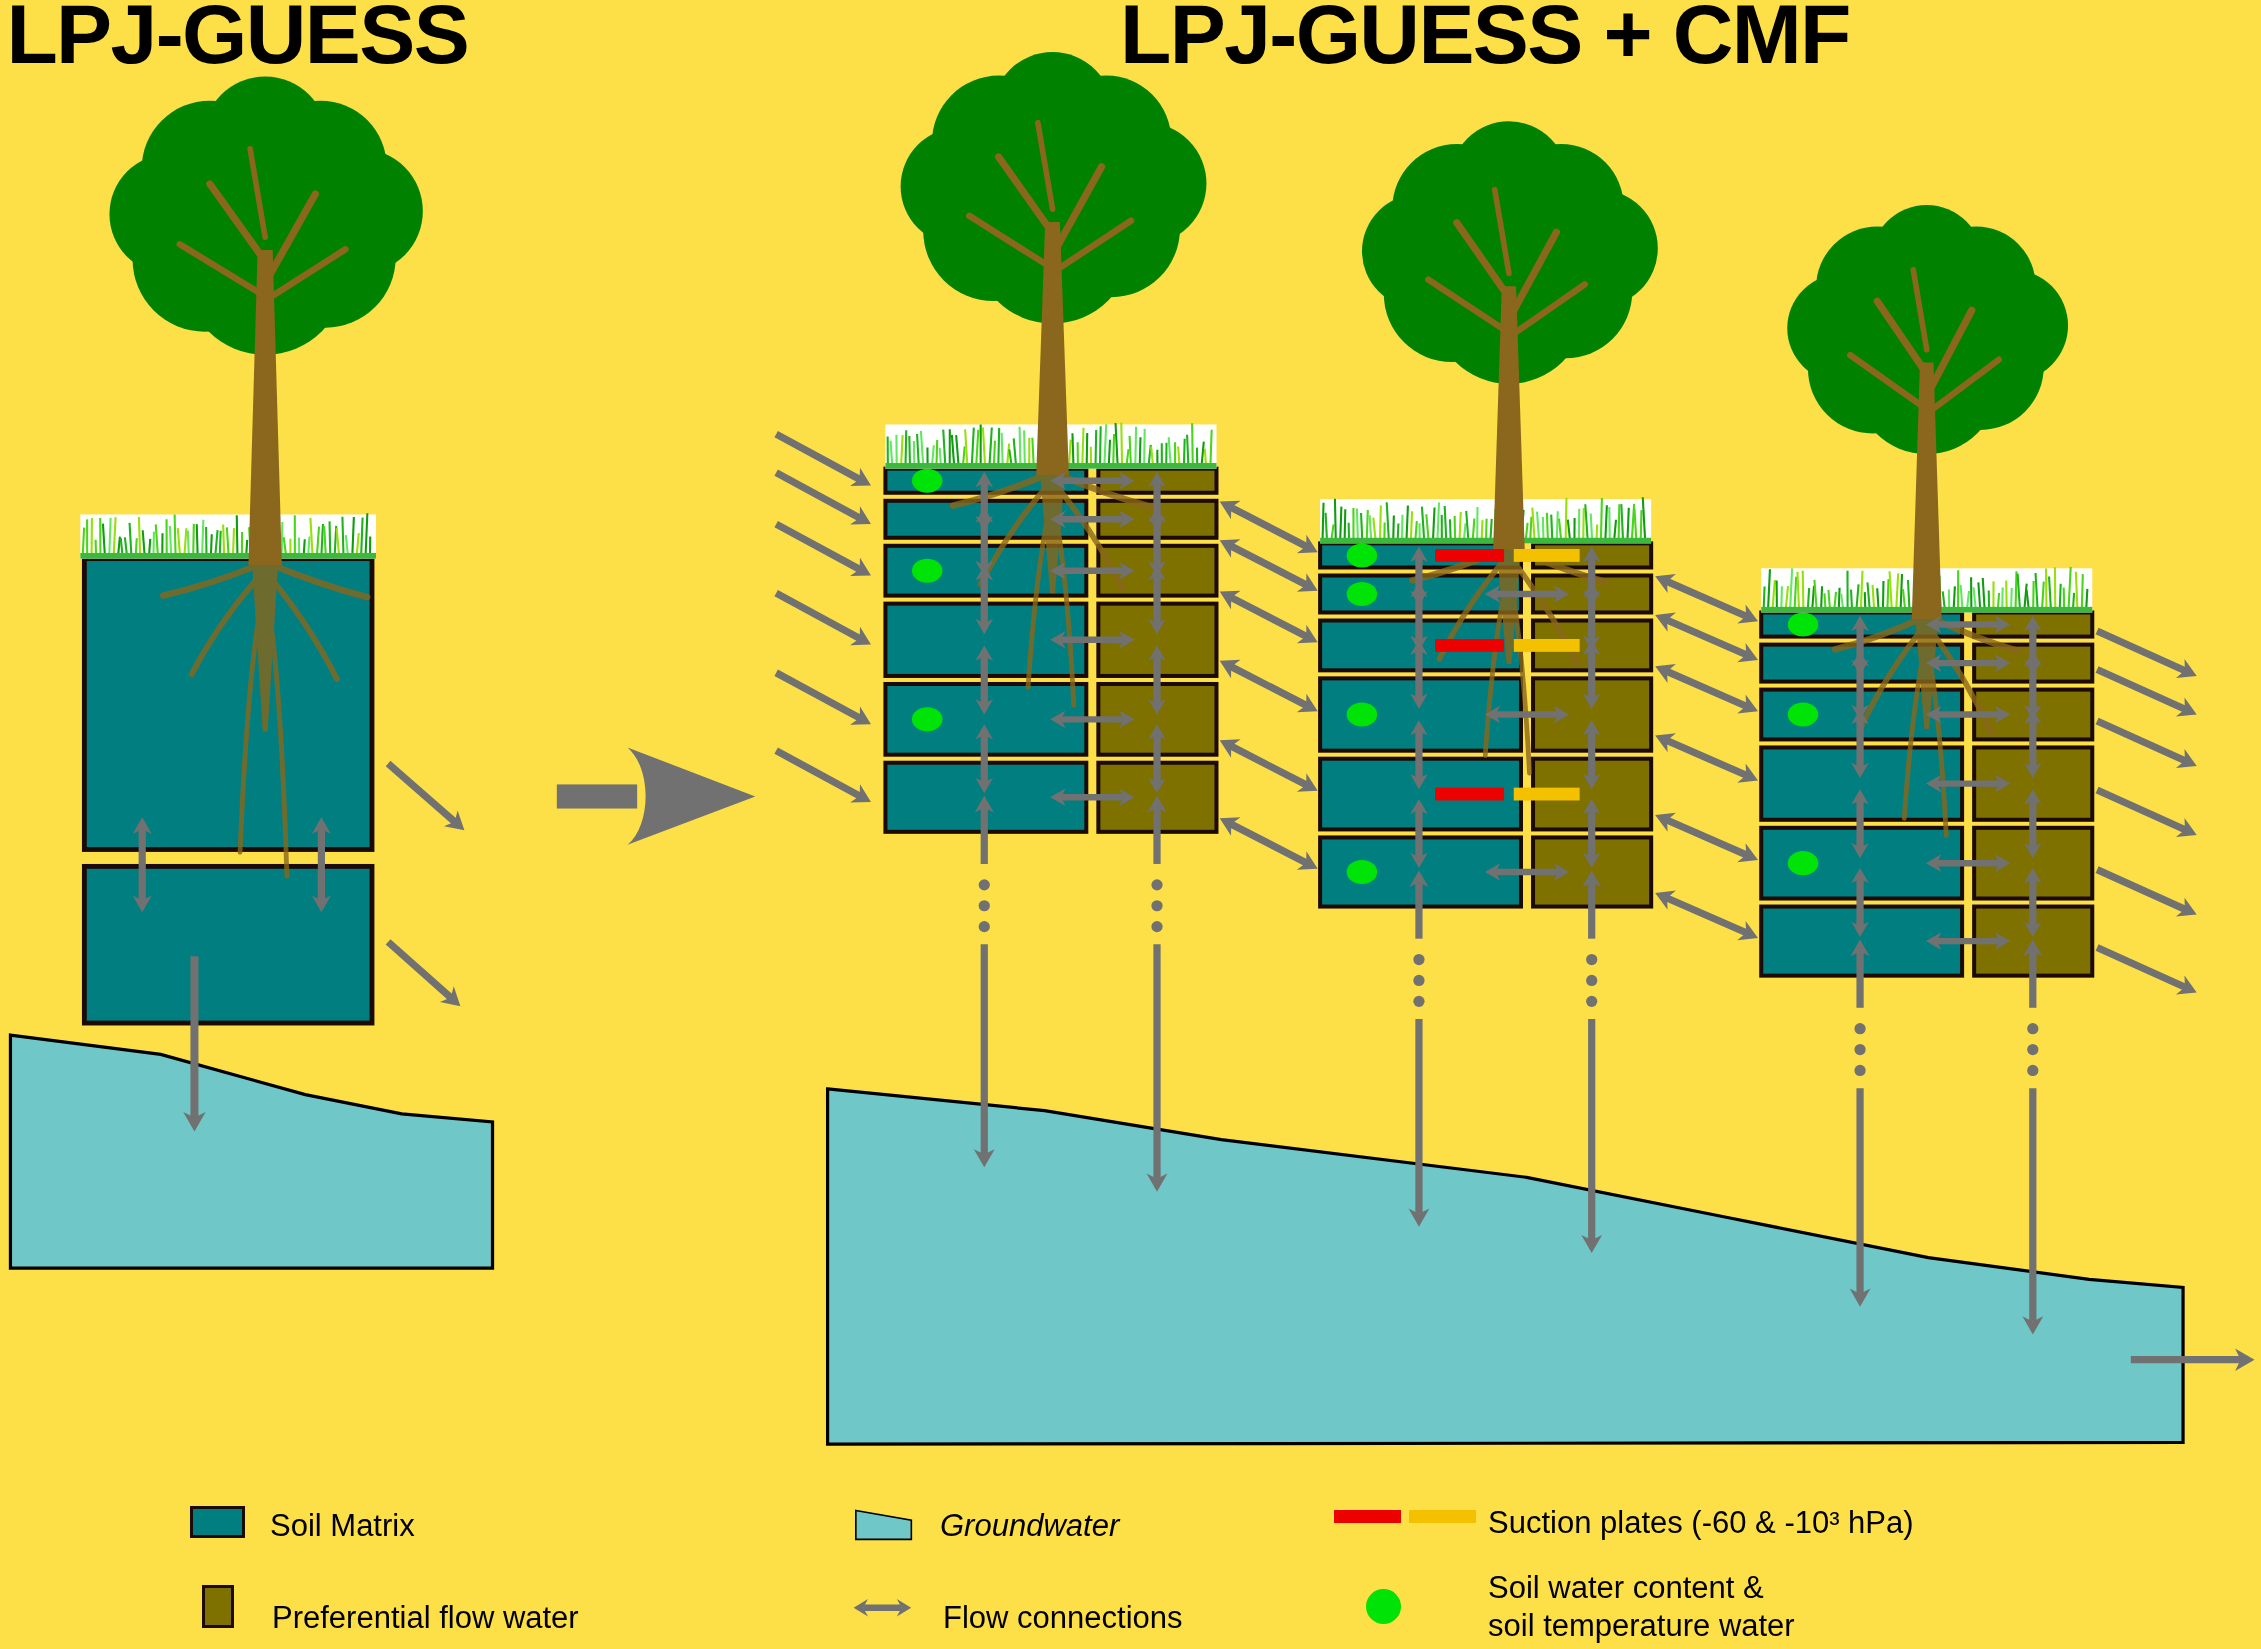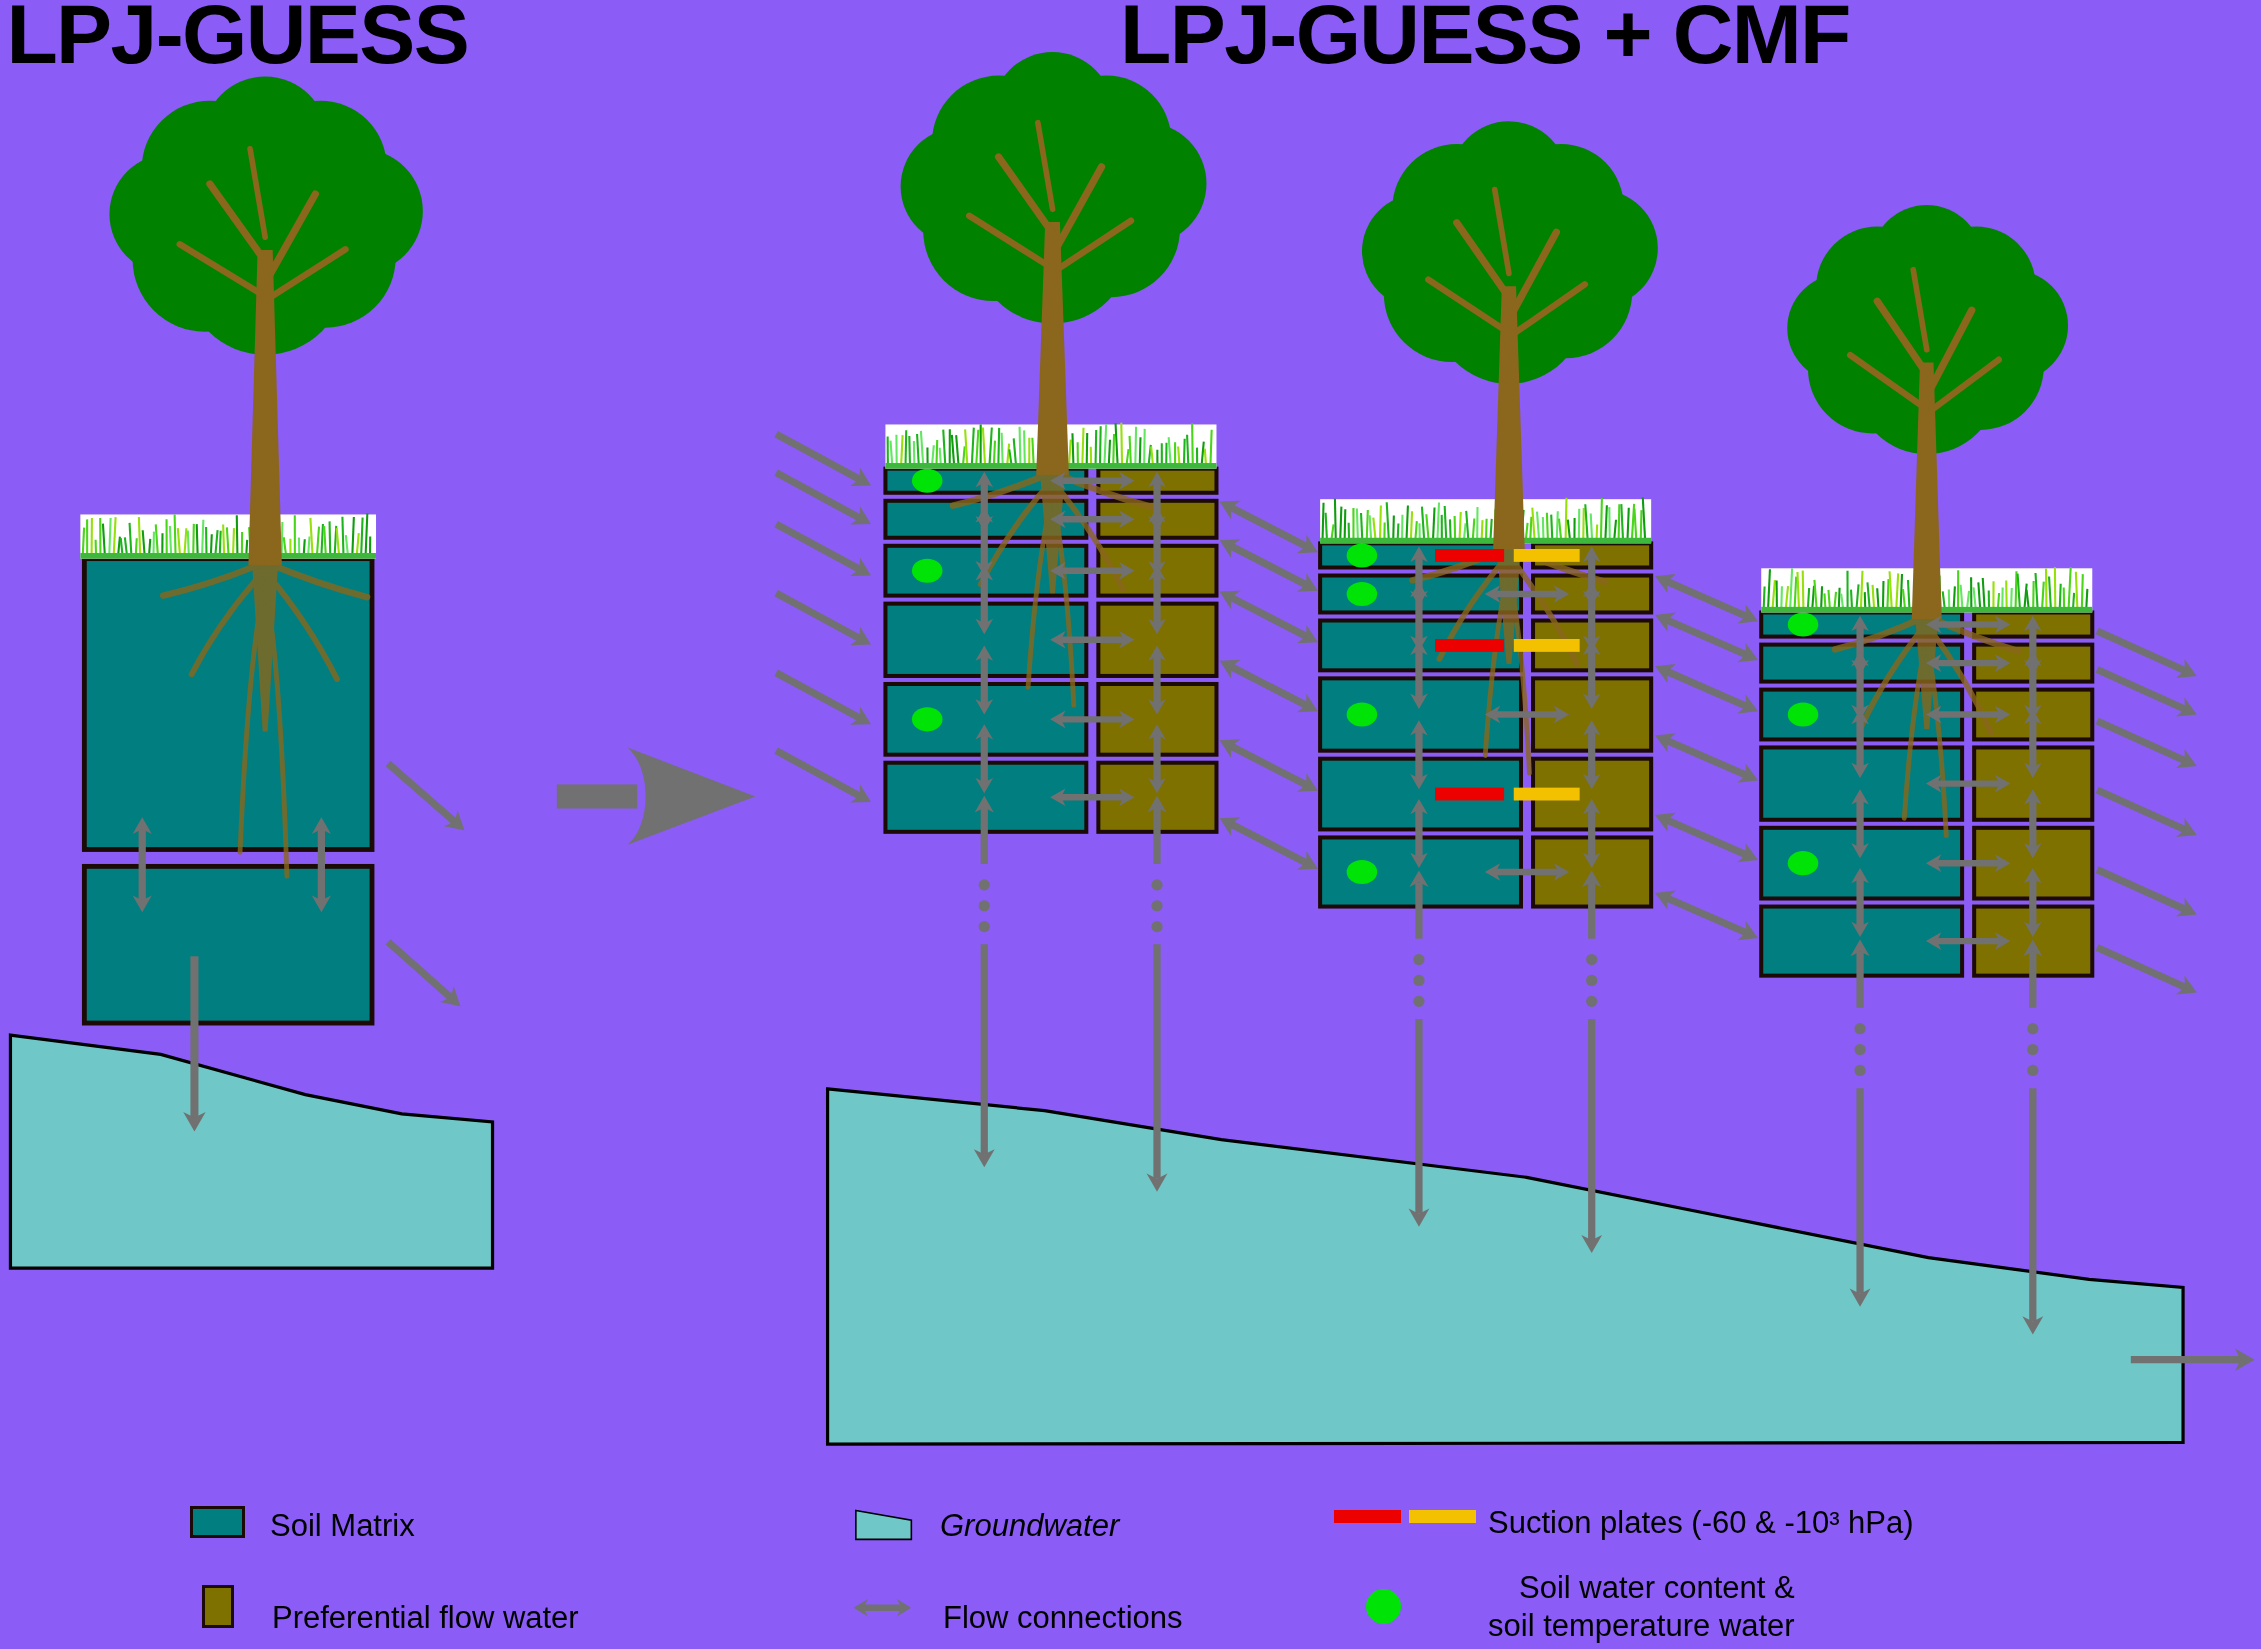--- a/index.html
+++ b/index.html
@@ -1,16 +1,16 @@
 <!DOCTYPE html>
 <html style="font-size:13px"><head>
 <meta charset="utf-8">
 <style>
   html,body{margin:0;padding:0;background:#fff;}
-  #stage{position:relative;width:2261px;height:1650px;background:#8b5cf6;overflow:hidden;
+  #stage{position:relative;width:2261px;height:1650px;background:#fde047;overflow:hidden;
          font-family:"Liberation Sans", sans-serif;}
   #diagram{position:absolute;left:0;top:0;}
   .title{position:absolute;font-weight:700;font-size:84px;letter-spacing:-1.6px;color:#000;white-space:nowrap;line-height:1;}
   .lg-label{position:absolute;font-size:31px;color:#000;white-space:nowrap;line-height:1.22;}
   .swatch{position:absolute;box-sizing:border-box;}
   .bar{position:absolute;}
   .dot{position:absolute;border-radius:50%;}
 </style>
 </head>
 <body>
@@ -791,19 +791,19 @@
           <polygon points="74,17 56,6 62,17 56,28" fill="#717171"></polygon>
         </g>
     </svg>
     <div class="lg-label" style="left:943px;top:1599px;">Flow connections</div>
 
     <div class="bar" id="lg-red" style="left: 1334px; top: 1510px; width: 67px; height: 13px; background: rgb(236, 0, 0);"></div>
     <div class="bar" id="lg-yellow" style="left: 1409px; top: 1510px; width: 67px; height: 13px; background: rgb(243, 193, 0);"></div>
     <div class="lg-label" style="left:1488px;top:1504px;">Suction plates (-60 &amp; -10³ hPa)</div>
 
     <div class="dot" id="lg-dot" style="left: 1366px; top: 1589px; width: 35px; height: 35px; background: rgb(0, 227, 6);"></div>
-    <div class="lg-label" style="left:1488px;top:1569px;text-align:right;">
+    <div class="lg-label" style="left:1488px;top:1569px;">
       <span>Soil water content &amp;</span><br>
       <span>soil temperature water</span>
     </div>
   </div>
 </div>
 
 
 </body></html>

